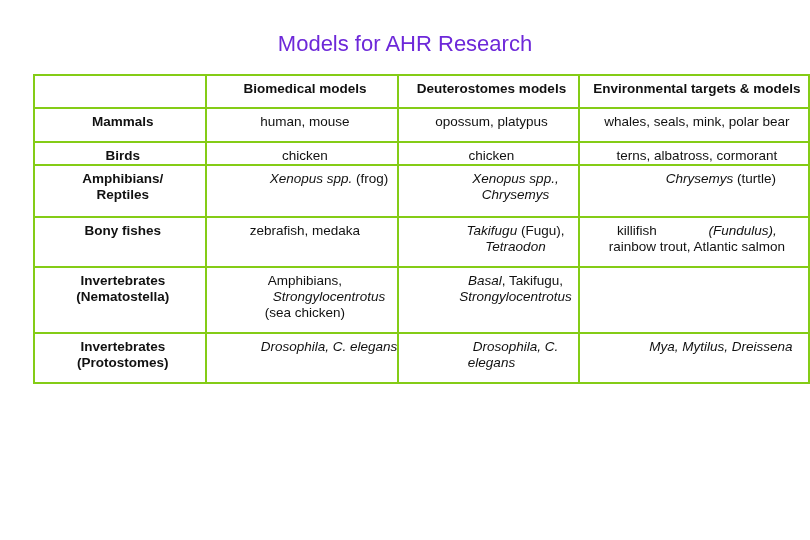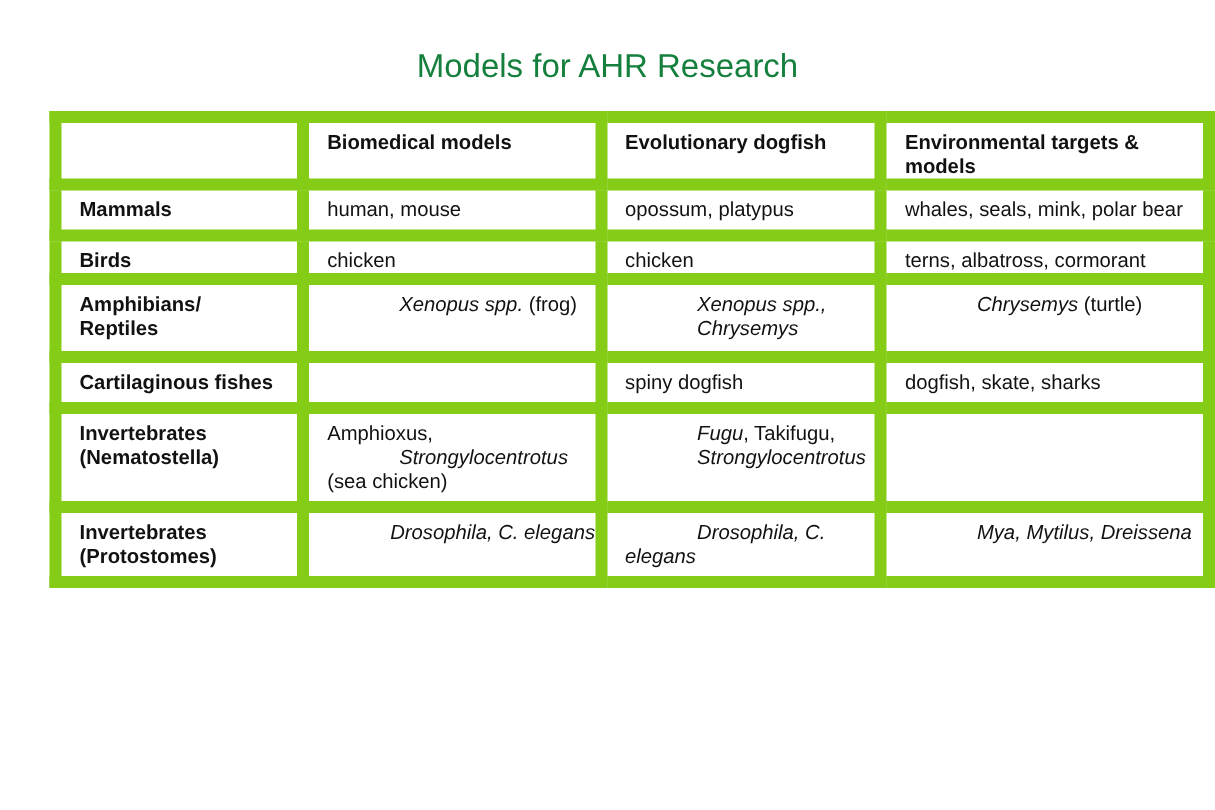--- a/index.html
+++ b/index.html
@@ -1,70 +1,70 @@
 <!DOCTYPE html>
 <html><head>
 <meta charset="utf-8">
 <style>
   html, body { margin:0; padding:0; background:#ffffff; }
   body { width:810px; height:540px; position:relative; overflow:hidden; font-family:"Liberation Sans", sans-serif; color:#111; }
-  .title { position:absolute; left:0; width:810px; top:31px; text-align:center; font-size:22px; color:#15803d; font-family:"Liberation Sans", sans-serif; }
+  .title { position:absolute; left:0; width:810px; top:31px; text-align:center; font-size:22px; color:#6d28d9; font-family:"Liberation Sans", sans-serif; }
   table { position:absolute; left:33px; top:74px; border-collapse:collapse; font-size:13.5px; line-height:16px; }
-  td { border:8px solid #84cc16; vertical-align:top; padding:5px 6px 0 12px; box-sizing:border-box; }
+  td { border:2px solid #84cc16; vertical-align:top; padding:5px 6px 0 12px; box-sizing:border-box;text-align:center; }
   td.hdr { font-weight:bold; }
   td.rowlabel { font-weight:bold; }
   i { font-style:italic;margin-left:48px; }
 </style>
 </head>
 <body>
 
 <div class="title">Models for AHR Research</div>
 
 <table>
   <colgroup>
     <col style="width:179px">
       <col style="width:152px">
       <col style="width:167px">
       <col style="width:242px">
   </colgroup>
   <tbody>
       <tr style="height:33px">
     <td class="hdr"></td>
     <td class="hdr">Biomedical models</td>
-    <td class="hdr">Evolutionary dogfish</td>
+    <td class="hdr">Deuterostomes models</td>
     <td class="hdr">Environmental targets &amp; models</td>
   </tr>
   <tr style="height:34px">
     <td class="rowlabel">Mammals</td>
     <td>human, mouse</td>
     <td>opossum, platypus</td>
     <td>whales, seals, mink, polar bear</td>
   </tr>
   <tr style="height:20px">
     <td class="rowlabel">Birds</td>
     <td>chicken</td>
     <td>chicken</td>
     <td>terns, albatross, cormorant</td>
   </tr>
   <tr style="height:52px">
     <td class="rowlabel"><span>Amphibians/</span><br><span>Reptiles</span></td>
     <td><i>Xenopus spp.</i><span> (frog)</span></td>
     <td><i>Xenopus spp.,</i><br><i>Chrysemys</i></td>
     <td><i>Chrysemys</i><span> (turtle)</span></td>
   </tr>
-  <tr style="height:34px">
-    <td class="rowlabel">Cartilaginous fishes</td>
-    <td></td>
-    <td>spiny dogfish</td>
-    <td>dogfish, skate, sharks</td>
+  <tr style="height:50px">
+    <td class="rowlabel">Bony fishes</td>
+    <td>zebrafish, medaka</td>
+    <td><i>Takifugu</i><span> (Fugu),</span><br><i>Tetraodon</i></td>
+    <td><span>killifish </span><i>(Fundulus),</i><br><span>rainbow trout, Atlantic salmon</span></td>
   </tr>
   <tr style="height:66px">
     <td class="rowlabel"><span>Invertebrates</span><br><span>(Nematostella)</span></td>
-    <td><span>Amphioxus,</span><br><i>Strongylocentrotus</i><br><span>(sea chicken)</span></td>
-    <td><i>Fugu</i><span>, Takifugu,</span><br><i>Strongylocentrotus</i></td>
+    <td><span>Amphibians,</span><br><i>Strongylocentrotus</i><br><span>(sea chicken)</span></td>
+    <td><i>Basal</i><span>, Takifugu,</span><br><i>Strongylocentrotus</i></td>
     <td></td>
   </tr>
   <tr style="height:50px">
     <td class="rowlabel"><span>Invertebrates</span><br><span>(Protostomes)</span></td>
     <td style="padding-left:6px;padding-right:0;white-space:nowrap"><i>Drosophila, C. elegans</i></td>
     <td><i>Drosophila, C. elegans</i></td>
     <td><i>Mya, Mytilus, Dreissena</i></td>
   </tr>
 </tbody>
   </table>

